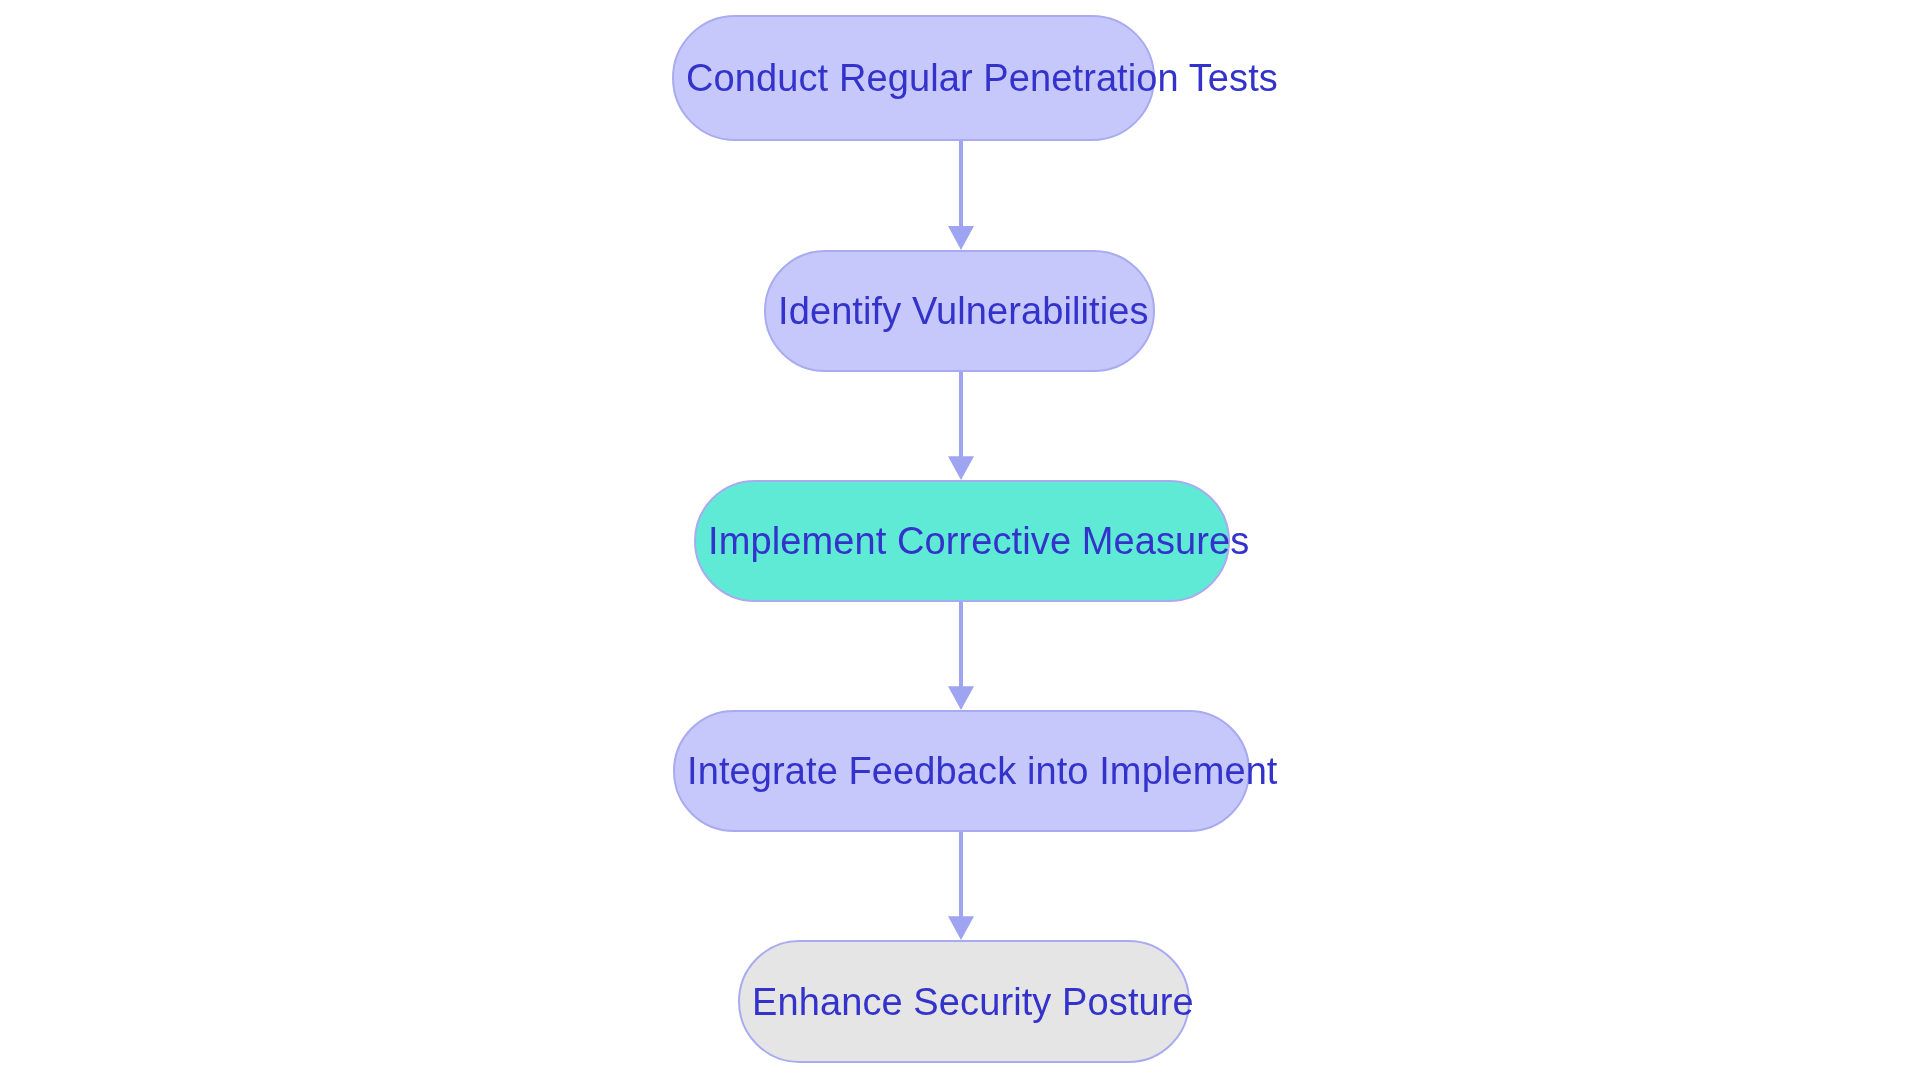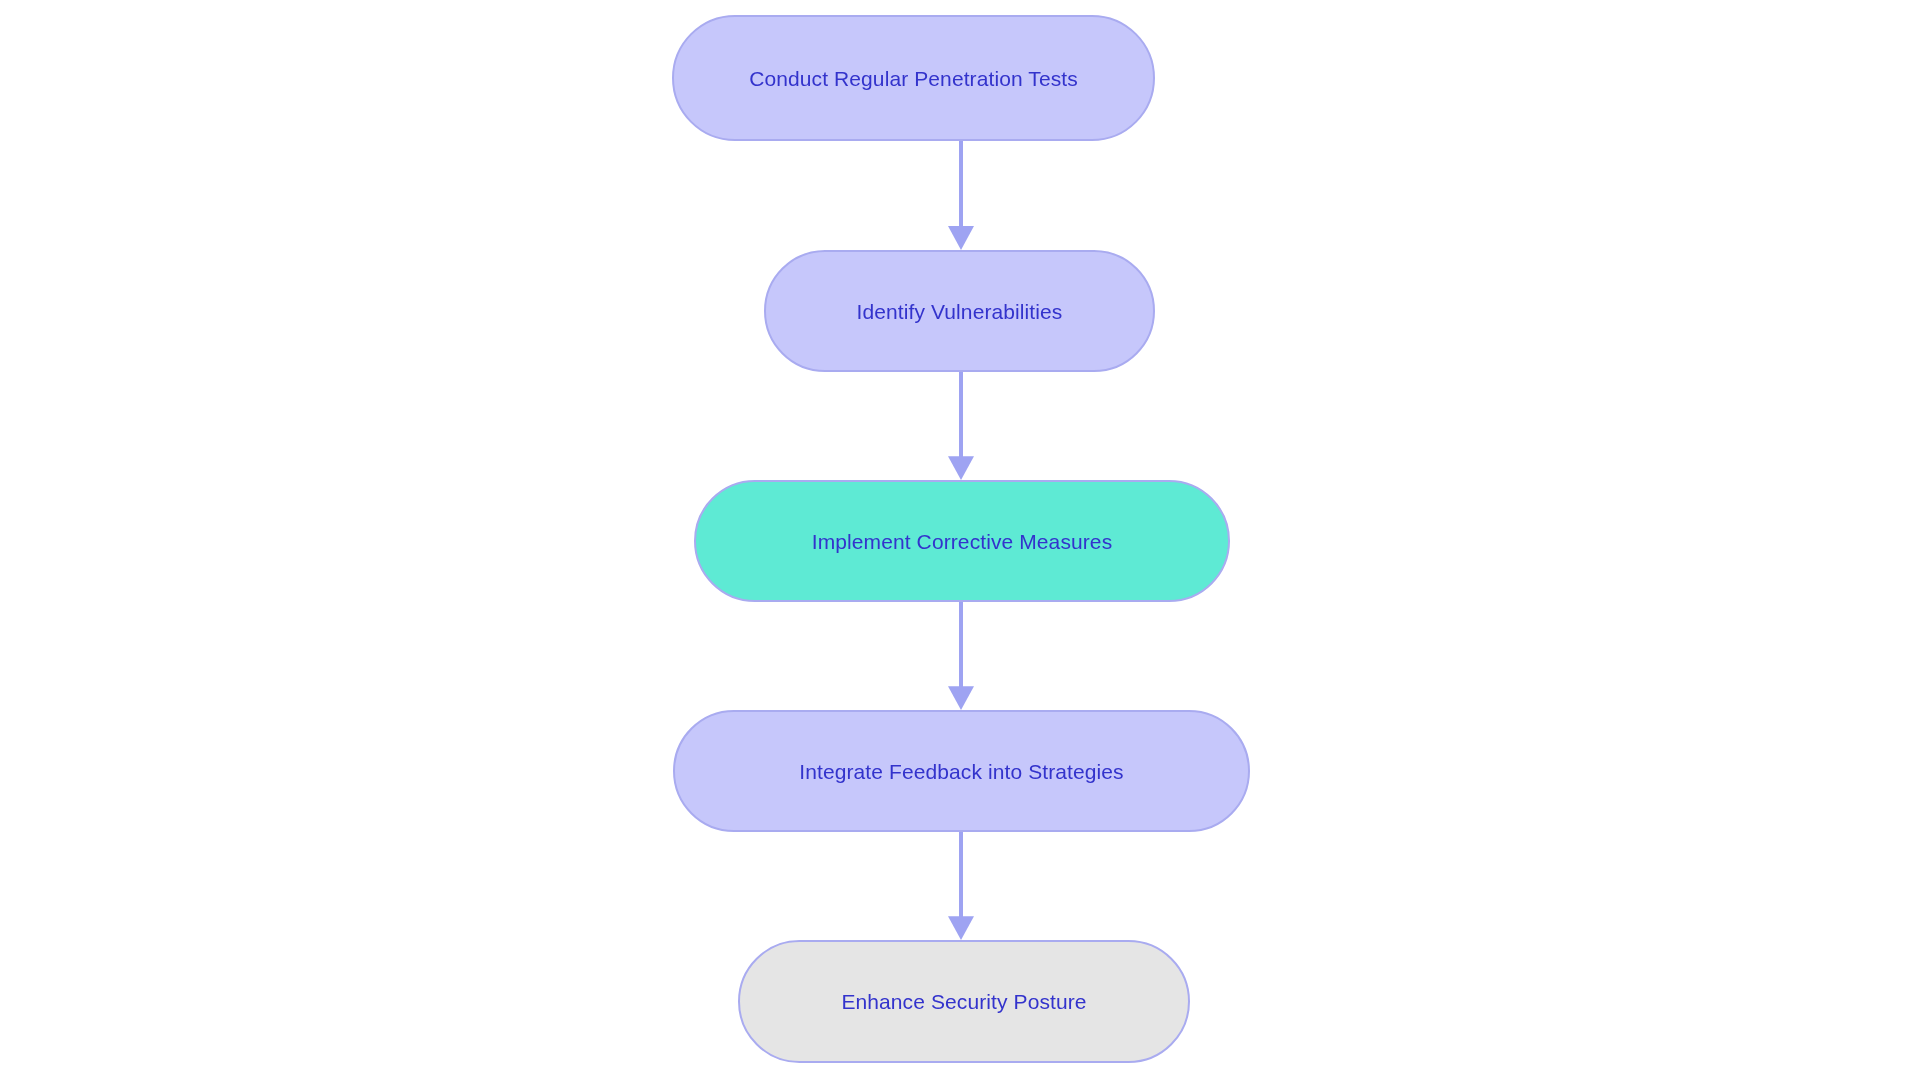--- a/index.html
+++ b/index.html
@@ -20,24 +20,23 @@
     background: #ffffff;
   }
   .flow-node {
     position: absolute;
     box-sizing: border-box;
     background: #c6c7fb;
     border: 2px solid #a9abf0;
     border-radius: 9999px;
     display: flex;
     align-items: center;
-    justify-content: center;
     color: #3333cc;
     font-family: "Liberation Sans", sans-serif;
-    font-size: 21px;
+    font-size: 38px;
     font-weight: 400;
     letter-spacing: 0.1px;
     white-space: nowrap;
     line-height: 1;
     user-select: none;
   }
   .flow-node-label {
     display: block;
     padding: 0 12px;
   }
@@ -85,21 +84,21 @@
   </div>
 
   <div class="flow-arrow" id="edge-3" style="left: 941px; top: 602px; height: 108px;">
     <svg viewBox="0 0 40 100" preserveAspectRatio="none">
       <line x1="20" y1="0" x2="20" y2="80" stroke="#9ea3f2" stroke-width="4" vector-effect="non-scaling-stroke"></line>
       <polygon points="20,100 7,78 33,78" fill="#9ea3f2"></polygon>
     </svg>
   </div>
 
   <div class="flow-node" id="node-4" style="left: 673px; top: 710px; width: 577px; height: 122px; background: rgb(198, 199, 251); border-color: rgb(169, 171, 240); color: rgb(51, 51, 204);">
-    <span class="flow-node-label">Integrate Feedback into Strategies</span>
+    <span class="flow-node-label">Integrate Feedback into Implement</span>
   </div>
 
   <div class="flow-arrow" id="edge-4" style="left: 941px; top: 832px; height: 108px;">
     <svg viewBox="0 0 40 100" preserveAspectRatio="none">
       <line x1="20" y1="0" x2="20" y2="80" stroke="#9ea3f2" stroke-width="4" vector-effect="non-scaling-stroke"></line>
       <polygon points="20,100 7,78 33,78" fill="#9ea3f2"></polygon>
     </svg>
   </div>
 
   <div class="flow-node" id="node-5" style="left: 738px; top: 940px; width: 452px; height: 123px; background: #e5e5e5; border-color: rgb(169, 171, 240); color: rgb(51, 51, 204);">

